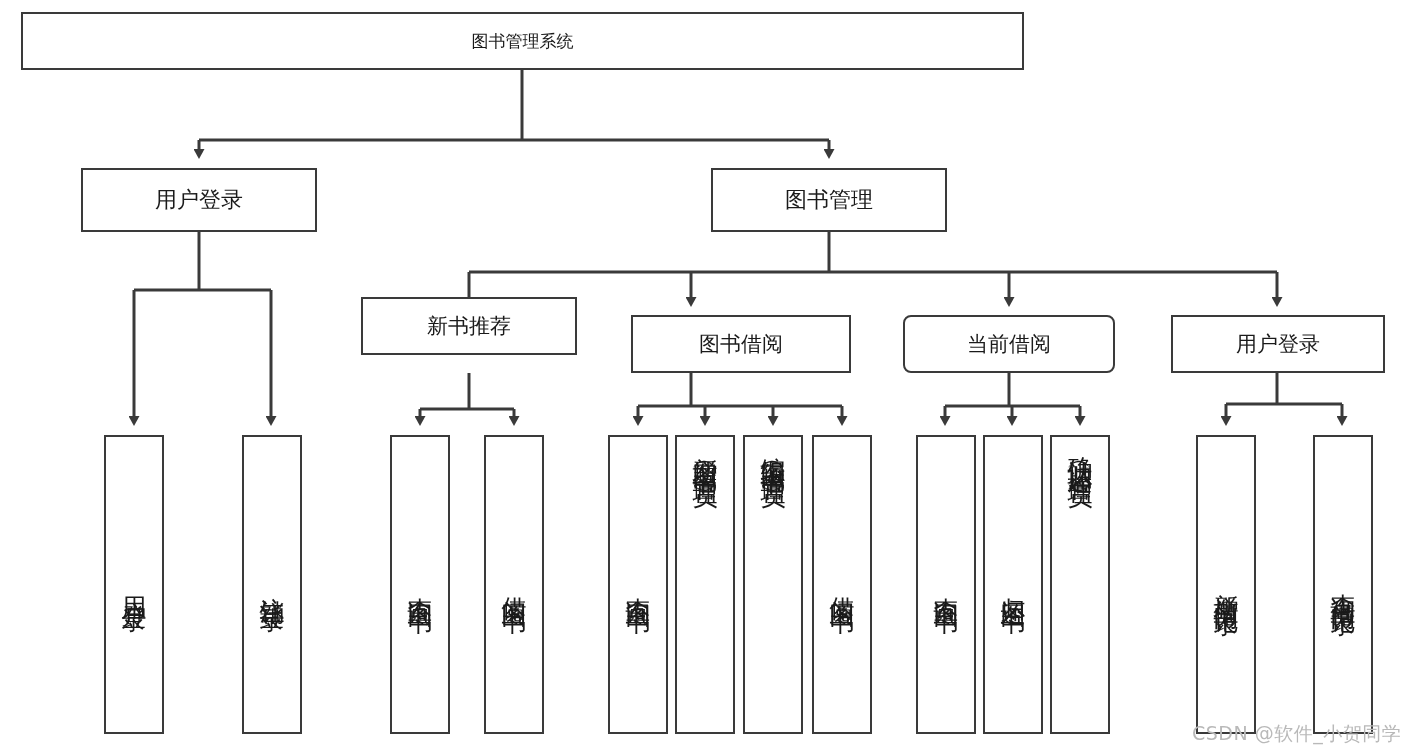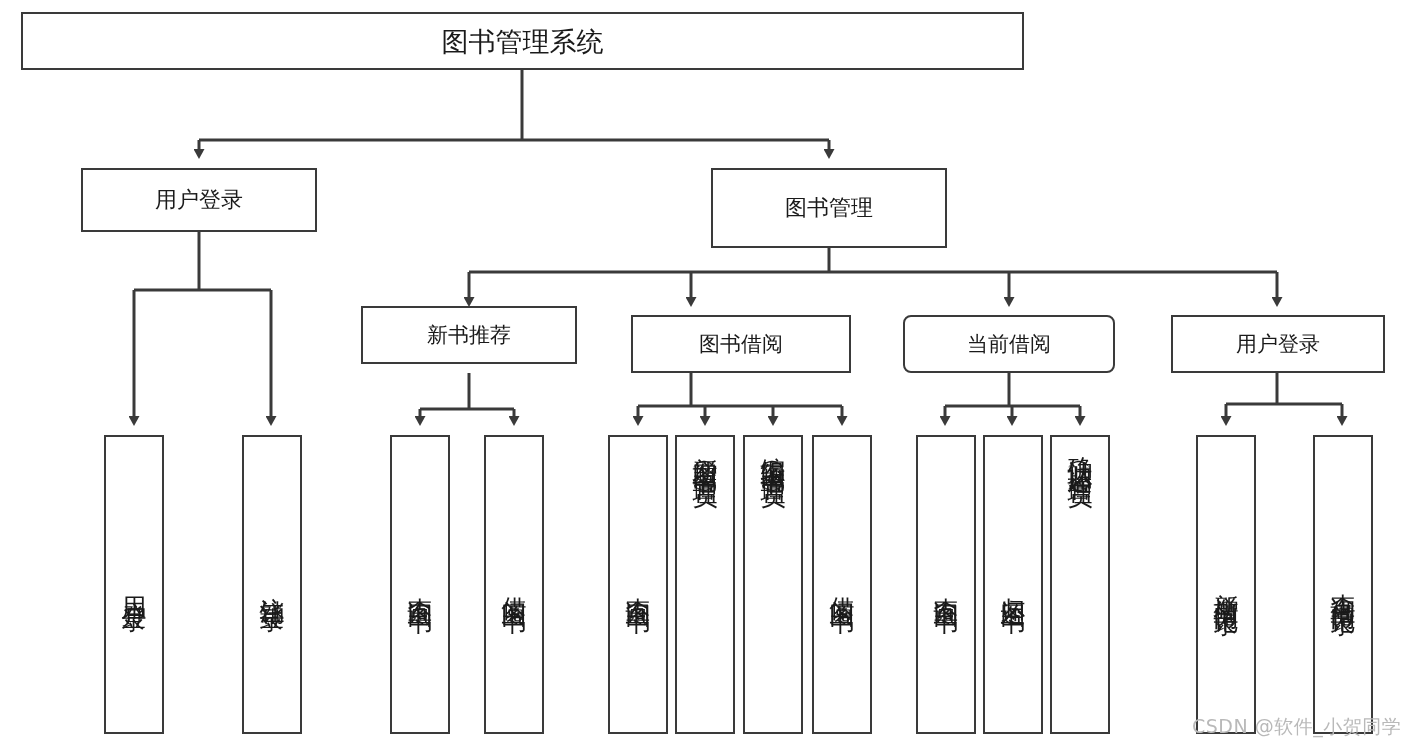--- a/index.html
+++ b/index.html
@@ -35,21 +35,21 @@
     align-items: center;
     justify-content: center;
     overflow: hidden;
   }
   .node-label {
     font-family: "DejaVu Sans", "Liberation Sans", sans-serif;
     color: #1a1a1a;
     white-space: nowrap;
     line-height: 1.0;
   }
-  .level-0 .node-label { font-size: 27px; }
+  .level-0 .node-label { font-size: 17px; }
   .level-1 .node-label { font-size: 22px; }
   .level-2 .node-label { font-size: 21px; }
   .leaf-box {
     align-items: flex-start;
     justify-content: center;
     padding-top: 0;
   }
   .leaf-box .node-label {
     writing-mode: vertical-rl;
     text-orientation: upright;
@@ -61,20 +61,21 @@
   .leaf-box.leaf-centered {
     align-items: center;
   }
   .watermark {
     position: absolute;
     font-family: "DejaVu Sans", "Liberation Sans", sans-serif;
     font-size: 19px;
     color: #b9b9b9;
     white-space: nowrap;
     letter-spacing: 0.5px;
+    margin-top: 7px;
   }
 </style>
 </head>
 <body>
 
 <div id="diagram-root">
 
   <svg class="diagram-svg" viewBox="0 0 1405 747">
     <defs>
       <marker id="arrow" markerWidth="10" markerHeight="11" refX="1" refY="5.5" orient="auto" markerUnits="userSpaceOnUse">
@@ -125,25 +126,25 @@
     </g>
   </svg>
 
   <div class="node-box level-0" style="left:21px; top:12px; width:1003px; height:58px;">
     <span class="node-label">图书管理系统</span>
   </div>
 
   <div class="node-box level-1" style="left:81px; top:168px; width:236px; height:64px;">
     <span class="node-label">用户登录</span>
   </div>
-  <div class="node-box level-1" style="left:711px; top:168px; width:236px; height:80px;">
+  <div class="node-box level-1" style="left:711px; top:168px; width:236px; height:64px;">
     <span class="node-label">图书管理</span>
   </div>
 
-  <div class="node-box level-2" style="left:361px; top:306px; width:216px; height:58px;">
+  <div class="node-box level-2" style="left:361px; top:297px; width:216px; height:58px;">
     <span class="node-label">新书推荐</span>
   </div>
   <div class="node-box level-2" style="left:631px; top:315px; width:220px; height:58px;">
     <span class="node-label">图书借阅</span>
   </div>
   <div class="node-box level-2" style="left:903px; top:315px; width:212px; height:58px;border-radius:8px;">
     <span class="node-label">当前借阅</span>
   </div>
   <div class="node-box level-2" style="left:1171px; top:315px; width:214px; height:58px;">
     <span class="node-label">用户登录</span>

